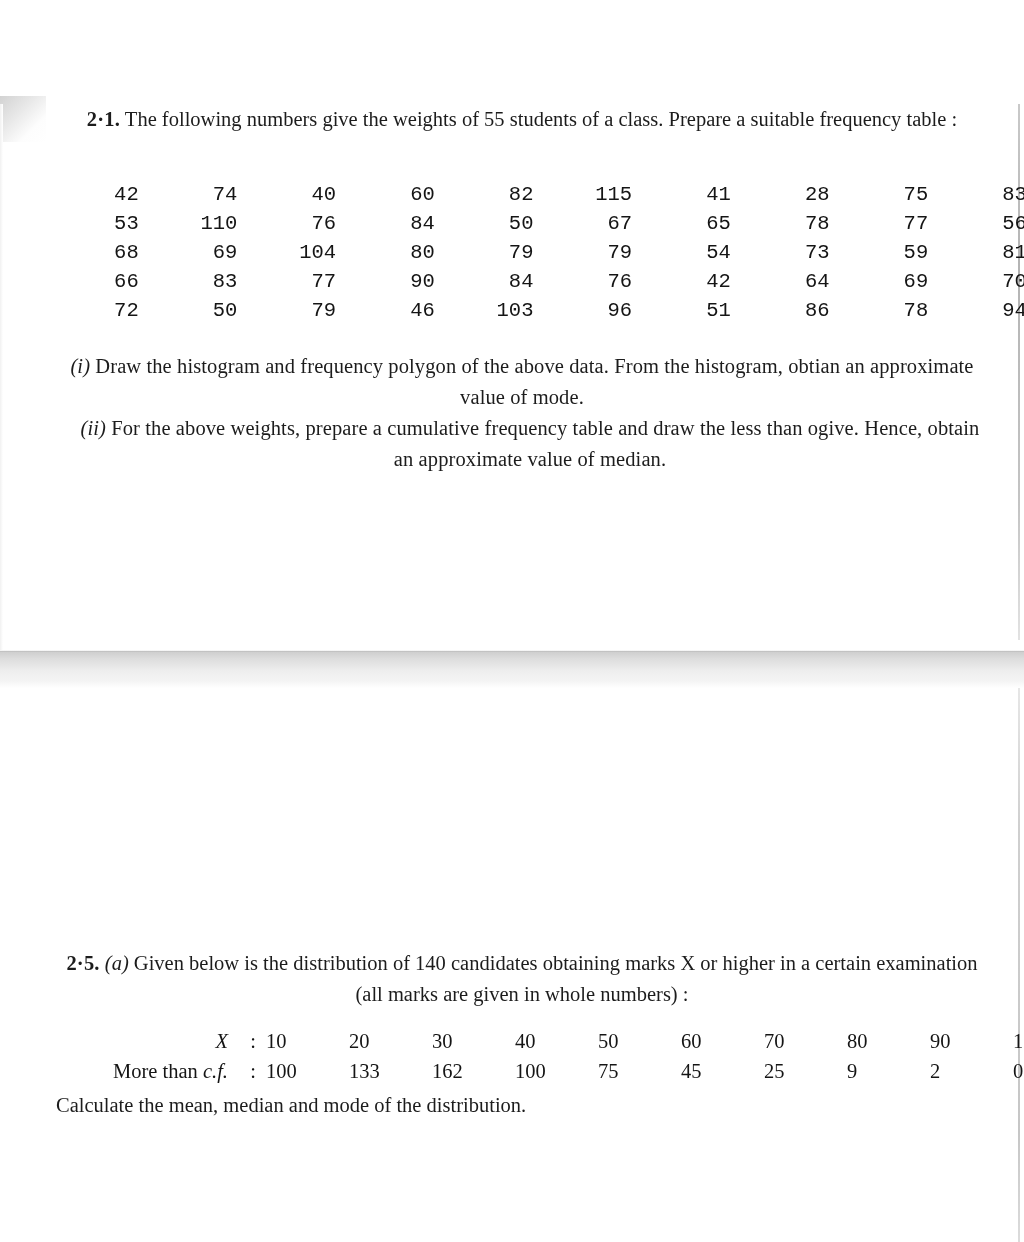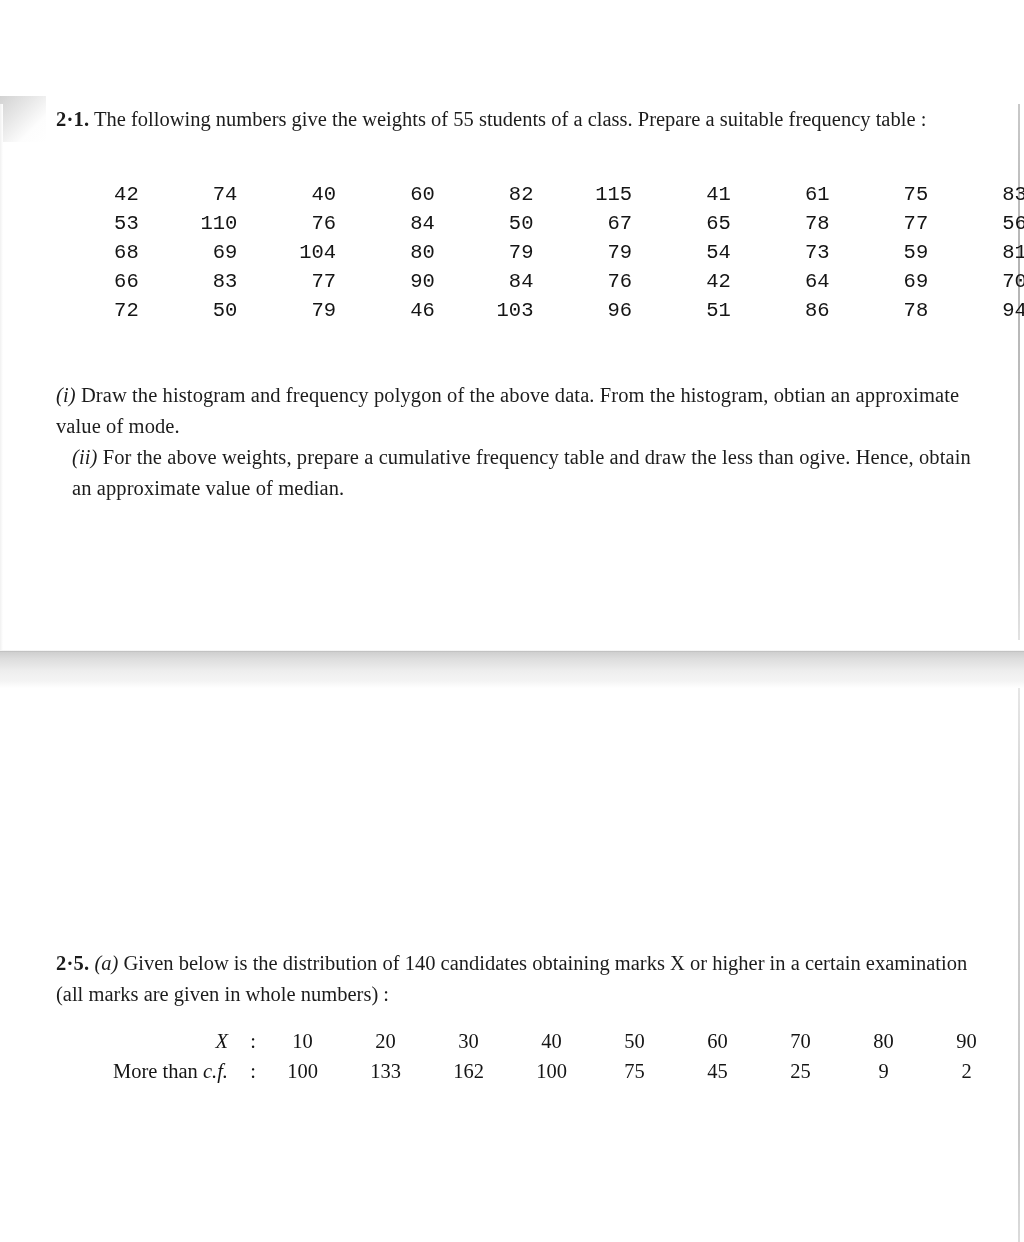--- a/index.html
+++ b/index.html
@@ -70,23 +70,23 @@
   }
   #block-upper { top: 104px; }
   #block-lower { top: 948px; font-family: Liberation Serif, serif; }
 
   p.para {
     margin: 0;
     font-size: 20.5px;
     line-height: 31px;
     color: #1c1c1c;
     padding: 0 36px 0 56px;
-    text-align: left;
-  }
-  p.para.tight { letter-spacing: 0.1px; margin-top: 29px; }
+    text-align: center;
+  }
+  p.para.tight { letter-spacing: 0.1px; }
 
   .indent { padding-left: 22px; }
 
   .num-lead {
     font-weight: bold;
     letter-spacing: 0.2px;
   }
   .it { font-style: italic; }
 
   
@@ -137,21 +137,21 @@
     text-align: right;
     padding-right: 12px;
     white-space: nowrap;
   }
   #dist-grid td.colon {
     width: 26px;
     text-align: center;
   }
   #dist-grid td.val {
     width: 73px;
-    text-align: center;
+    text-align: left;
     padding-right: 10px;
   }
 </style>
 </head>
 <body>
 
 <div class="page-top-shadow"></div>
 <div class="corner-curl"></div>
 <div class="sheet-edge-left"></div>
 <div class="right-rule"></div>
@@ -169,21 +169,21 @@
   <table class="numgrid" id="weights-grid">
     <tbody>
       <tr>
         <td>42</td>
         <td>74</td>
         <td>40</td>
         <td>60</td>
         <td>82</td>
         <td>115</td>
         <td>41</td>
-        <td>61</td>
+        <td>28</td>
         <td>75</td>
         <td>83</td>
 
       </tr>
       <tr>
         <td>53</td>
         <td>110</td>
         <td>76</td>
         <td>84</td>
         <td>50</td>
@@ -282,14 +282,15 @@
         <td class="val">75</td>
         <td class="val">45</td>
         <td class="val">25</td>
         <td class="val">9</td>
         <td class="val">2</td>
         <td class="val">0</td>
       </tr>
     </tbody>
   </table>
 
+  <p class="para" style="position:absolute; left:0; top:142px;">Calculate the mean, median and mode of the distribution.</p>
 
 </div>
 
 </body></html>

